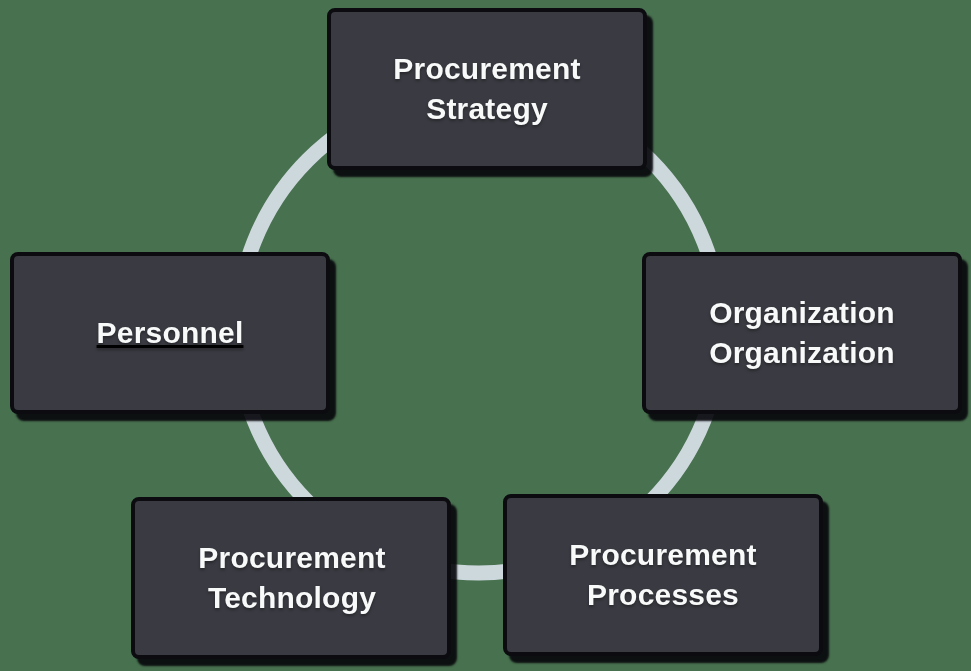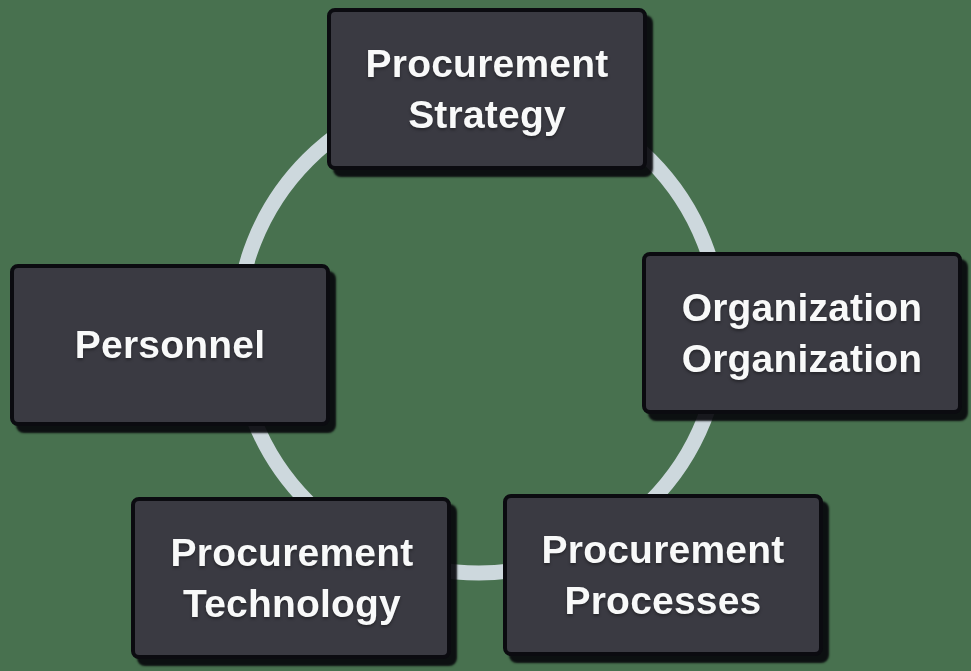--- a/index.html
+++ b/index.html
@@ -35,29 +35,29 @@
     border-radius: 8px;
     box-shadow: 6px 7px 2px rgba(8, 8, 12, 0.92);
     display: flex;
     align-items: center;
     justify-content: center;
     text-align: center;
     padding: 0 18px;
   }
   .node-label {
     color: #f8f9f9;
-    font-size: 39px;
+    font-size: 30px;
     font-weight: 700;
     line-height: 1.32;
     letter-spacing: 0.2px;
     text-shadow: 0 2px 3px rgba(0, 0, 0, 0.35);
   }
   .node--top          { left: 327px; top: 8px;   }
   .node--right        { left: 642px; top: 252px; }
-  .node--left         { left: 10px;  top: 264px; }
+  .node--left         { left: 10px;  top: 252px; text-decoration: underline; }
   .node--bottom-left  { left: 131px; top: 497px; padding-left: 20px; }
   .node--bottom-right { left: 503px; top: 494px; }
 </style>
 </head>
 <body>
 
 <div class="stage">
 
   <svg class="ring-svg" width="971" height="671" viewBox="0 0 971 671" aria-hidden="true">
     <circle cx="479" cy="331" r="242" fill="none" stroke="#cdd8dd" stroke-width="15"></circle>

